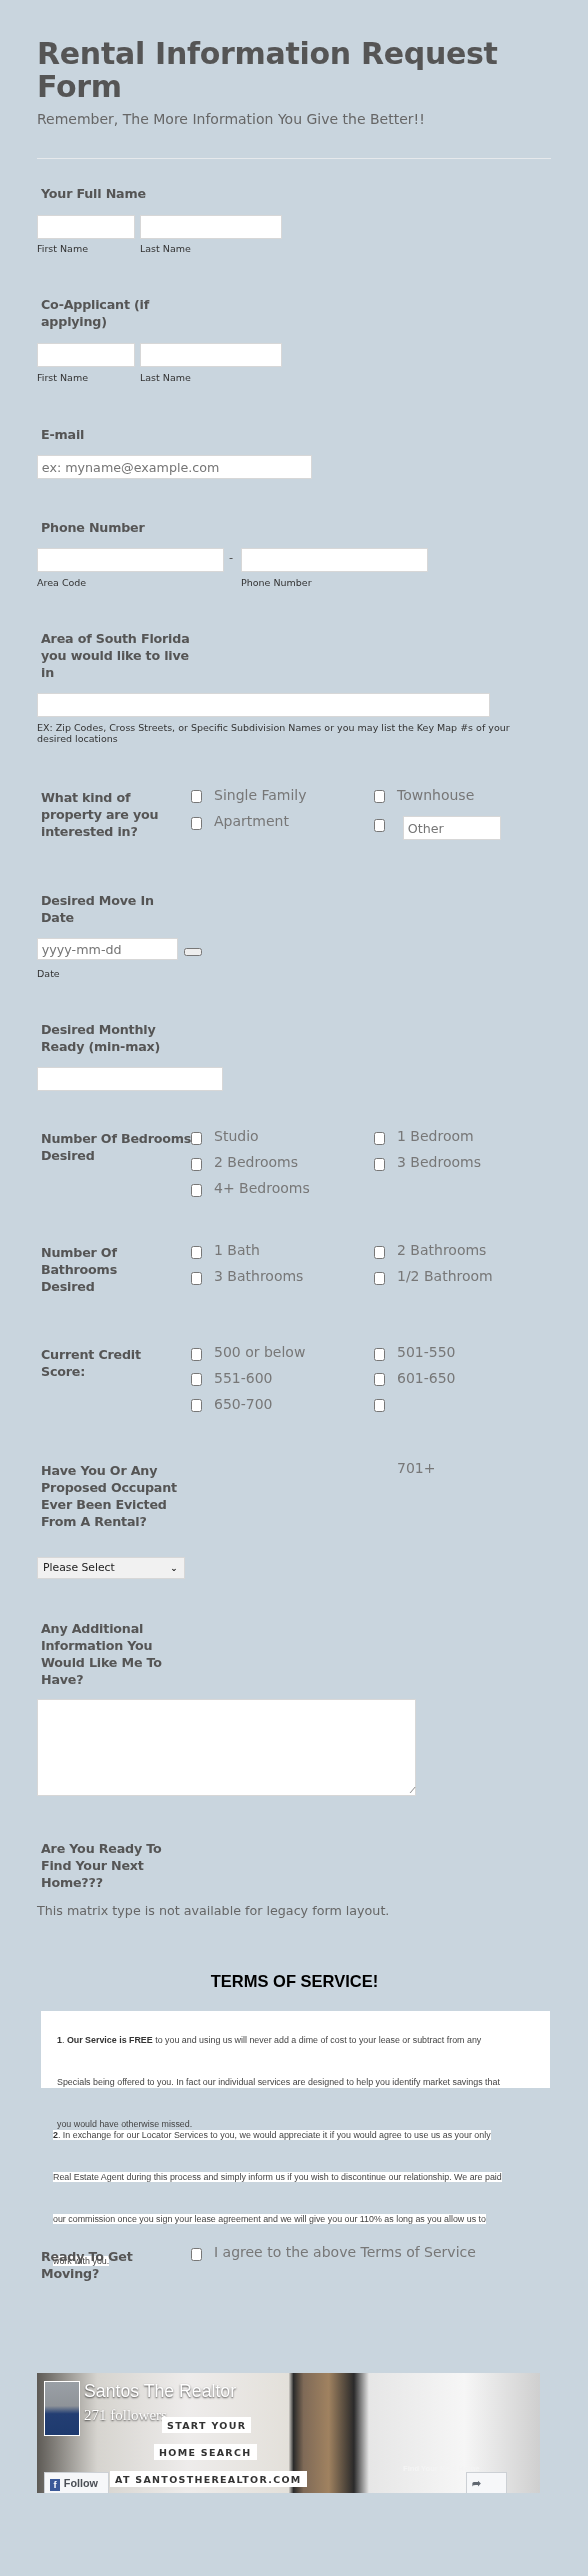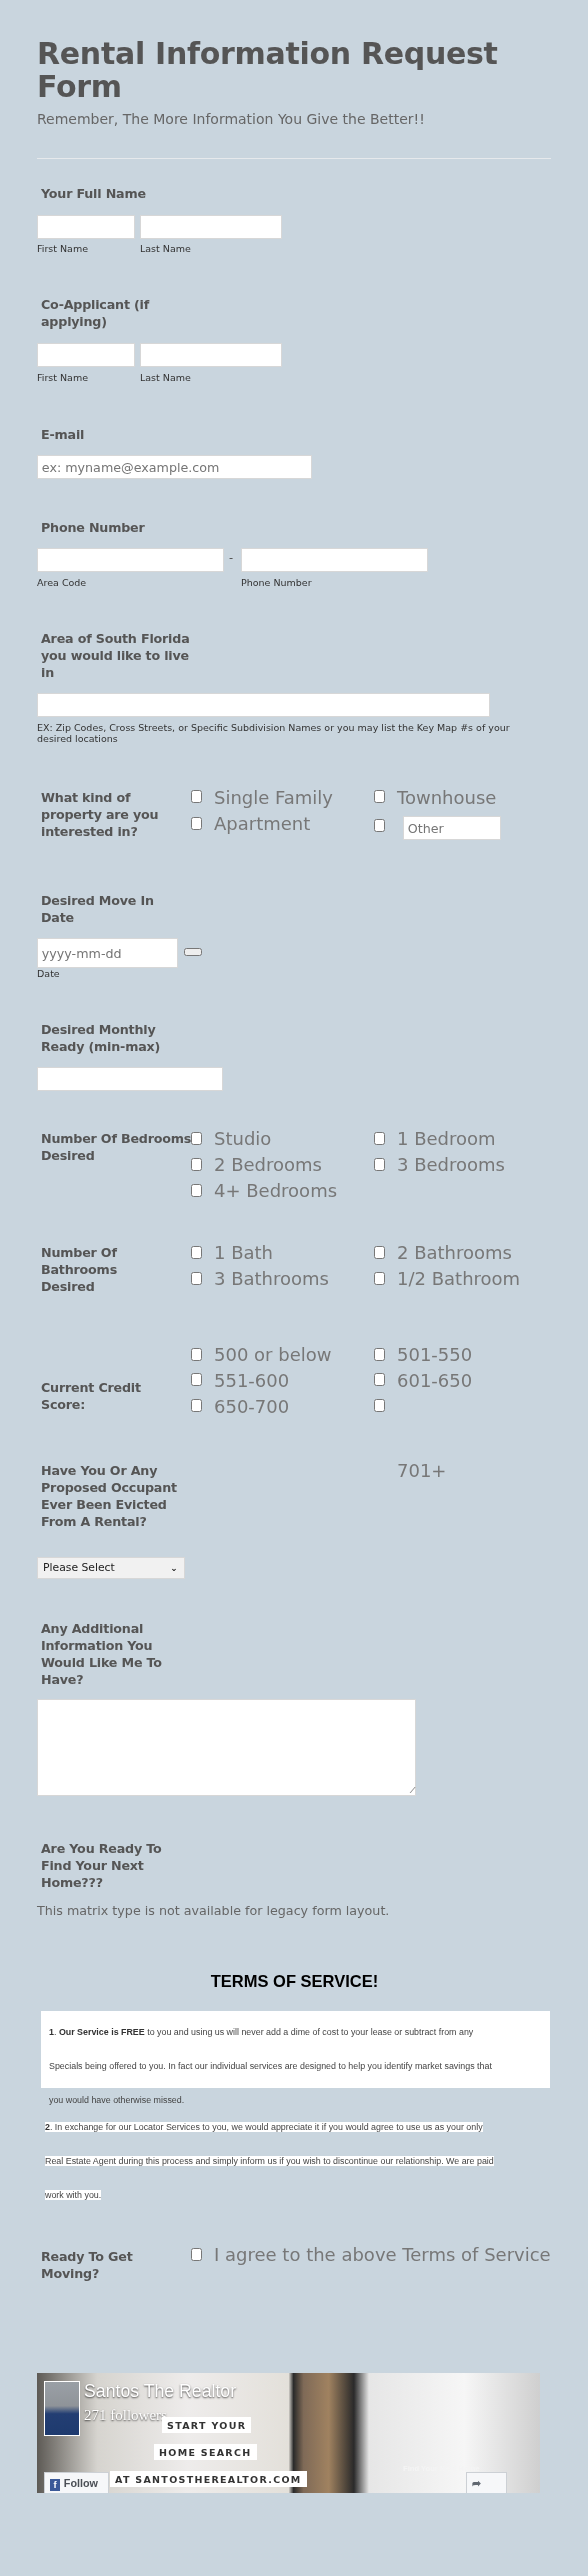--- a/index.html
+++ b/index.html
@@ -11,29 +11,29 @@
     position:relative;
   }
   .abs { position:absolute; }
   .form-title { left:37px; top:37px; width:507px; font-size:30px; font-weight:bold; line-height:33px; color:#555; font-family:"DejaVu Sans", sans-serif; letter-spacing:-0.3px;}
   .form-sub { left:37px; top:111px; font-size:14px; color:#666; }
   .divider { left:37px; top:158px; width:514px; height:1.3px; background:#e6e9ec; }
   .q-label { font-size:12.7px; font-weight:bold; color:#555; line-height:17px; font-family:"DejaVu Sans", sans-serif; letter-spacing:-0.2px;}
   .txt-input { background:#fff; border:0.6px solid #d7d7d7; box-sizing:border-box; height:24px; font-size:12.7px; color:#888; padding:0 3.8px; line-height:23px; font-family:"DejaVu Sans", sans-serif;}
   .sub-label { font-size:9.5px; color:#333; }
   .cb { width:11.4px; height:12.7px; border:1.3px solid #777; border-radius:2.5px; background:#fff; box-sizing:border-box; }
-  .cb-label { font-size:18px; color:#777; }
+  .cb-label { font-size:14px; color:#777; }
   .select { left:37px; top:1557px; width:148px; height:21.5px; background:#f1f1f1; border:0.6px solid #d7d7d7; box-sizing:border-box; font-size:10.8px; color:#222; padding-left:5px; line-height:20px;}
   .select .chev { position:absolute; right:6.3px; top:0; font-size:8.9px; font-weight:bold; color:#111;}
   .textarea { left:37px; top:1699px; width:379px; height:97px; background:#fff; border:0.6px solid #d7d7d7; box-sizing:border-box; }
   .resize { position:absolute; right:1.3px; bottom:1.3px; width:6.3px; height:6.3px; border-right:0.6px solid #888; transform:skewX(-40deg);}
   .matrix-note { left:37px; top:1903px; font-size:12.7px; color:#666; }
   .tos-title { left:0; top:1972px; width:589px; text-align:center; font-family:"Liberation Sans", sans-serif; font-weight:bold; font-size:16.5px; color:#000; }
   .tos-box1 { left:41px; top:2011px; width:509px; height:77px; background:#fff; }
-  .tos-p { font-family:"Liberation Sans", sans-serif; font-size:8.9px; color:#444; line-height:26px; padding:0; margin:8px; }
+  .tos-p { font-family:"Liberation Sans", sans-serif; font-size:8.9px; color:#444; line-height:26px; padding:0; margin:16px; }
   .tos-p b { color:#333; }
   .tos2 { left:37px; top:2106px; width:513px; }
   .tos2 span.hl { background:#fff; }
   .fb { left:37px; top:2373px; width:503px; height:120px; overflow:hidden;
         background: linear-gradient(90deg,#5d5a55 0%,#d6d4cf 12%,#eeeceb 30%,#e3e0da 50%,#2a2a2a 51%,#7f6a57 53%,#a08260 58%,#2a2a2a 63%,#e6e6e6 66%,#f6f6f6 85%,#cfcfcf 100%); }
   .fb-avatar { left:7px; top:7.6px; width:34px; height:53px; border:1.9px solid #fff; background:linear-gradient(180deg,#9aa0a6 0%,#8f9499 45%,#233e73 60%,#1e3a6e 100%); }
   .fb-name { left:47px; top:7.6px; font-family:"Liberation Sans", sans-serif; font-size:17.7px; color:#fff; text-shadow:0 0.6px 1.9px rgba(0,0,0,.7);}
   .fb-followers { left:47px; top:34px; font-family:Liberation Serif, serif; font-size:15px; color:#fff; text-shadow:0 0.6px 1.9px rgba(0,0,0,.7);}
   .fb-banner { background:#fff; color:#333; font-family:"DejaVu Sans", sans-serif; font-weight:bold; letter-spacing:1.3px; font-size:9.5px; padding:2.5px 5px; }
   .fb-btn { background:#f6f7f9; border:0.6px solid #ccd0d5; font-family:"Liberation Sans", sans-serif; font-weight:bold; color:#4b4f56; font-size:10.8px; height:21.5px; line-height:21.5px; box-sizing:border-box;}
@@ -77,21 +77,21 @@
 <div class="abs cb" style="left:191px;top:790px;"></div>
 <div class="abs cb-label" style="left:214px;top:787px;">Single Family</div>
 <div class="abs cb" style="left:374px;top:790px;"></div>
 <div class="abs cb-label" style="left:397px;top:787px;text-align:center;">Townhouse</div>
 <div class="abs cb" style="left:191px;top:817px;"></div>
 <div class="abs cb-label" style="left:214px;top:813px;">Apartment</div>
 <div class="abs cb" style="left:374px;top:819px;"></div>
 <input class="abs txt-input" style="left: 403px; top: 816px; width: 98px; height: 24px; font-size: 12.7px;" placeholder="Other">
 
 <div class="abs q-label" style="left:41px;top:892px;width:139px;">Desired Move In Date</div>
-<input class="abs txt-input" style="left: 37px; top: 938px; width: 141px; height: 30px;" placeholder="yyyy-mm-dd">
+<input class="abs txt-input" style="left: 37px; top: 938px; width: 141px; height: 22px;" placeholder="yyyy-mm-dd">
 <div class="abs" style="left:184px;top:948px;width:16px;height:5.7px;border:1.3px solid #777;border-radius:2.5px;background:#eee;"></div>
 <div class="abs sub-label" style="left:37px;top:968px;">Date</div>
 
 <div class="abs q-label" style="left:41px;top:1021px;width:139px;">Desired Monthly Ready (min-max)</div>
 <div class="abs txt-input" style="left:37px;top:1067px;width:186px;"></div>
 
 <div class="abs q-label" style="left:41px;top:1130px;width:152px;">Number Of Bedrooms Desired</div>
 <div class="abs cb" style="left:191px;top:1132px;"></div>
 <div class="abs cb-label" style="left:214px;top:1128px;">Studio</div>
 <div class="abs cb" style="left:374px;top:1132px;"></div>
@@ -106,21 +106,21 @@
 <div class="abs q-label" style="left:41px;top:1244px;width:95px;">Number Of Bathrooms Desired</div>
 <div class="abs cb" style="left:191px;top:1246px;"></div>
 <div class="abs cb-label" style="left:214px;top:1242px;">1 Bath</div>
 <div class="abs cb" style="left:374px;top:1246px;"></div>
 <div class="abs cb-label" style="left:397px;top:1242px;">2 Bathrooms</div>
 <div class="abs cb" style="left:191px;top:1272px;"></div>
 <div class="abs cb-label" style="left:214px;top:1268px;">3 Bathrooms</div>
 <div class="abs cb" style="left:374px;top:1272px;"></div>
 <div class="abs cb-label" style="left:397px;top:1268px;">1/2 Bathroom</div>
 
-<div class="abs q-label" style="left:41px;top:1346px;width:127px;margin-top:33px;">Current Credit Score:</div>
+<div class="abs q-label" style="left:41px;top:1346px;width:127px;">Current Credit Score:</div>
 <div class="abs cb" style="left:191px;top:1348px;"></div>
 <div class="abs cb-label" style="left:214px;top:1344px;">500 or below</div>
 <div class="abs cb" style="left:374px;top:1348px;"></div>
 <div class="abs cb-label" style="left:397px;top:1344px;">501-550</div>
 <div class="abs cb" style="left:191px;top:1373px;"></div>
 <div class="abs cb-label" style="left:214px;top:1370px;">551-600</div>
 <div class="abs cb" style="left:374px;top:1373px;"></div>
 <div class="abs cb-label" style="left:397px;top:1370px;">601-650</div>
 <div class="abs cb" style="left:191px;top:1399px;"></div>
 <div class="abs cb-label" style="left:214px;top:1396px;">650-700</div>
@@ -143,20 +143,21 @@
 
 <div class="abs tos-title">TERMS OF SERVICE!</div>
 <div class="abs tos-box1">
   <p class="tos-p"><b>1</b>. <b>Our Service is FREE</b><span> to you and using us will never add a dime of cost to your lease or subtract from any</span></p>
   <p class="tos-p">Specials being offered to you. In fact our individual services are designed to help you identify market savings that</p>
   <p class="tos-p">you would have otherwise missed.</p>
 </div>
 <div class="abs tos2">
   <p class="tos-p"><span class="hl"><b>2</b><span>. In exchange for our Locator Services to you, we would appreciate it if you would agree to use us as your only</span></span></p>
   <p class="tos-p"><span class="hl">Real Estate Agent during this process and simply inform us if you wish to discontinue our relationship. We are paid</span></p>
+  <p class="tos-p"><span class="hl">our commission once you sign your lease agreement and we will give you our 110% as long as you allow us to</span></p>
   <p class="tos-p"><span class="hl">work with you.</span></p>
 </div>
 
 <div class="abs q-label" style="left:41px;top:2248px;width:127px;">Ready To Get Moving?</div>
 <div class="abs cb" style="left:191px;top:2248px;"></div>
 <div class="abs cb-label" style="left:214px;top:2244px;">I agree to the above Terms of Service</div>
 
 <div class="abs fb">
   <div class="abs fb-avatar"></div>
   <div class="abs fb-name">Santos The Realtor</div>

